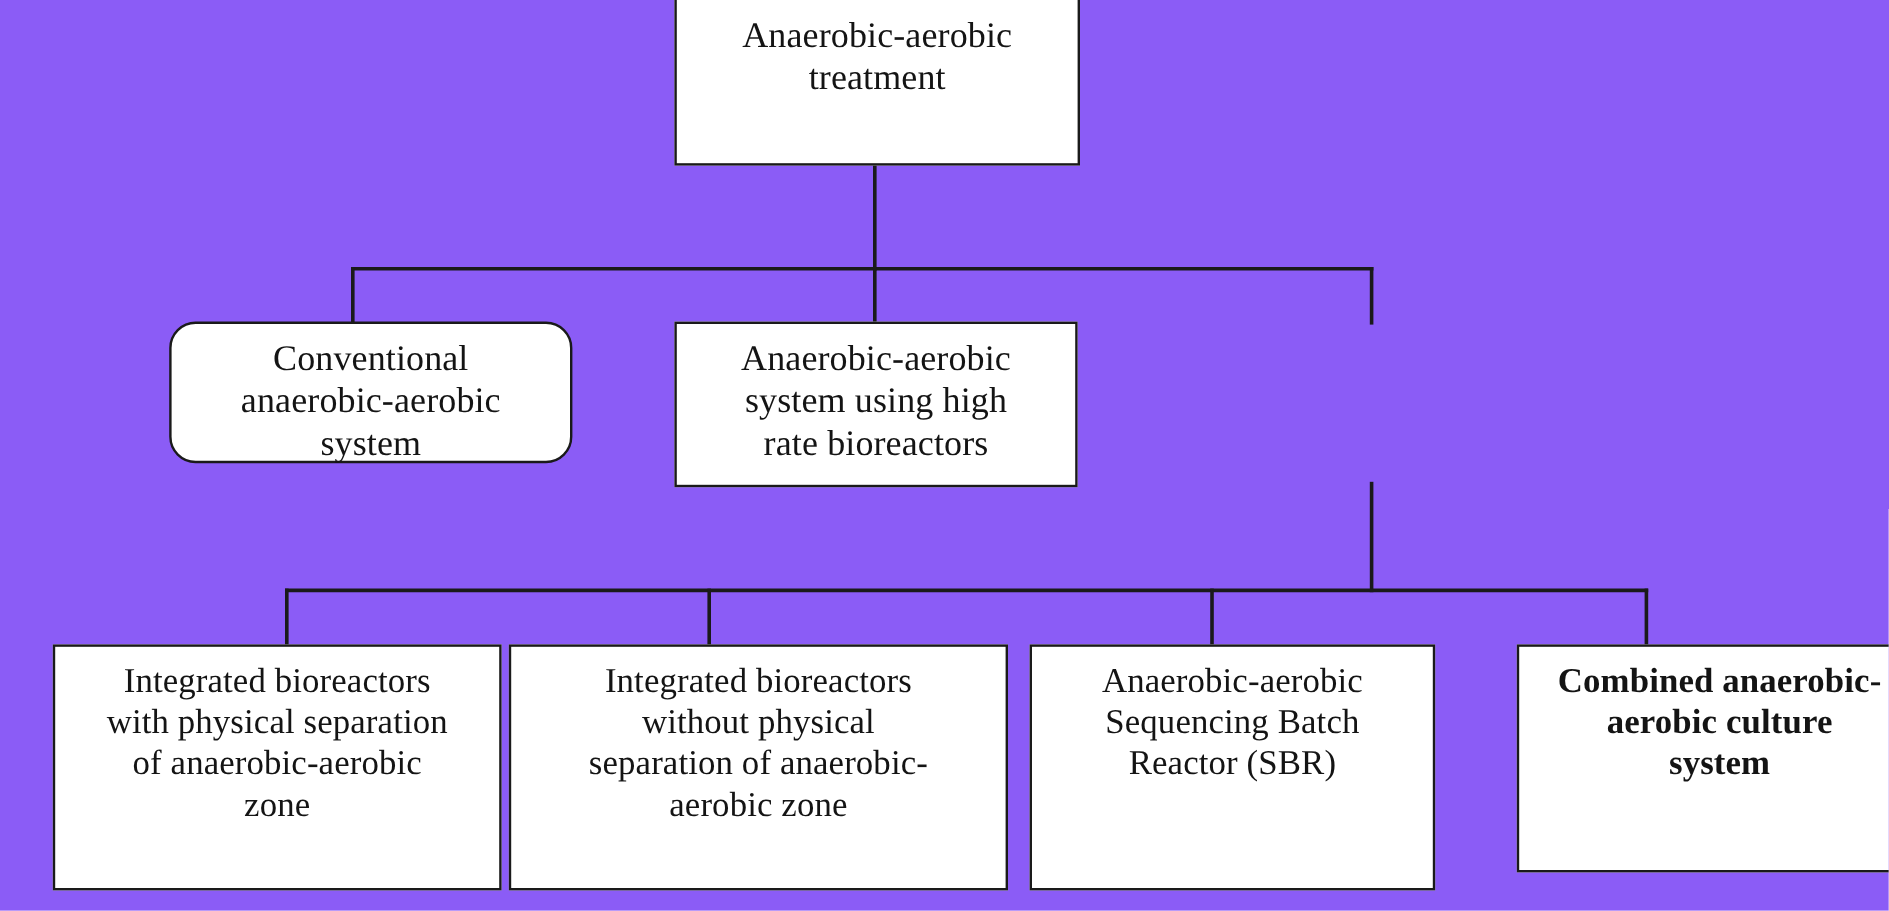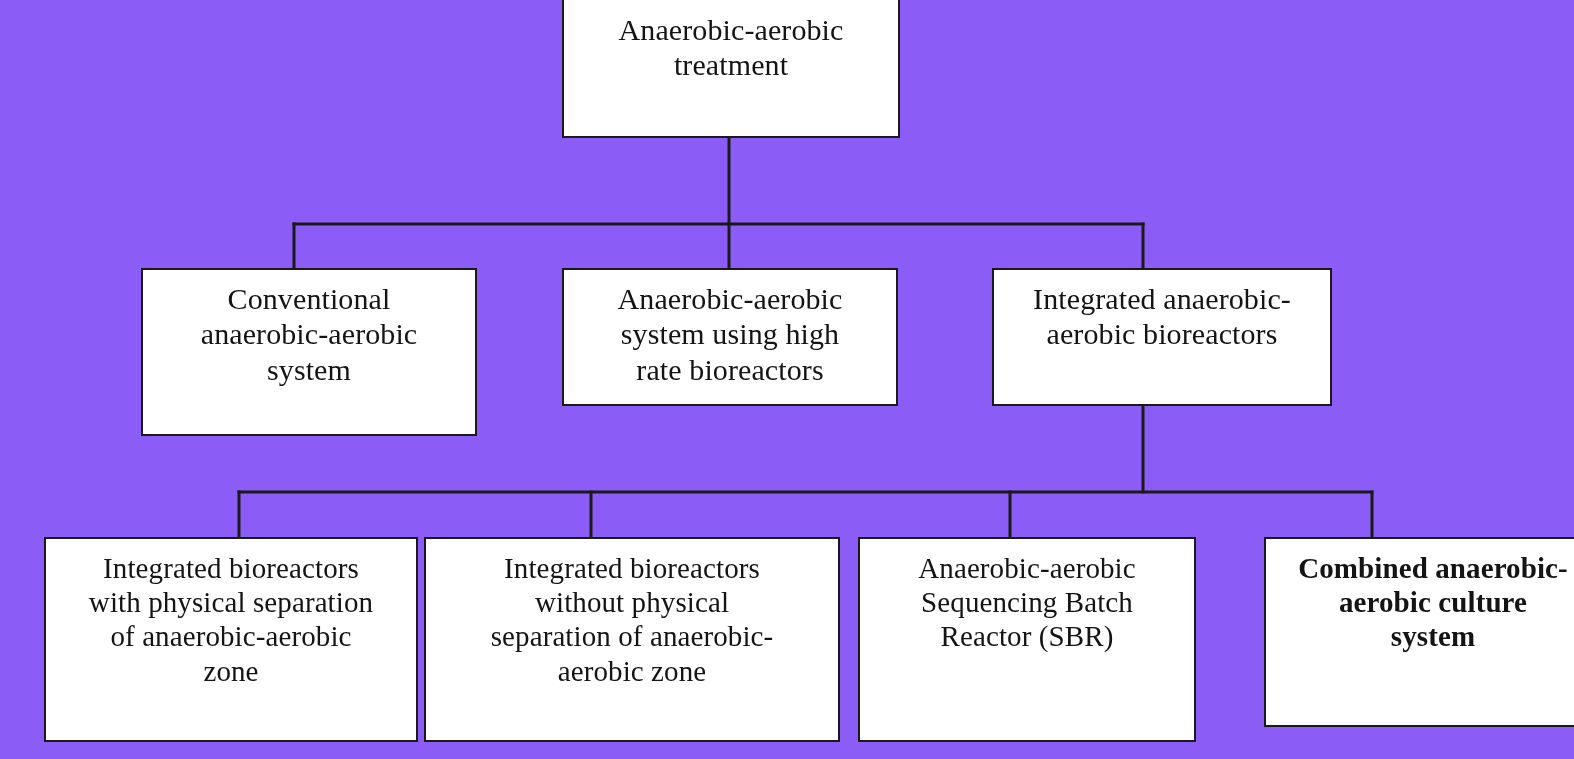--- a/index.html
+++ b/index.html
@@ -74,36 +74,32 @@
       <line x1="1010" y1="492" x2="1010" y2="538"></line>
       <line x1="1372" y1="492" x2="1372" y2="538"></line>
     </g>
   </svg>
 
   <div class="node lvl0" style="left:562px; top:-2px; width:338px; height:140px;">
     <span class="label">Anaerobic-aerobic
 treatment</span>
   </div>
 
-  <div class="node lvl1" style="left:141px; top:268px; width:336px; height:168px;">
+  <div class="node lvl1" style="left:141px; top:268px; width:336px; height:118px;border-radius:22px;">
     <span class="label">Conventional
 anaerobic-aerobic
 system</span>
   </div>
 
   <div class="node lvl1" style="left:562px; top:268px; width:336px; height:138px;">
     <span class="label">Anaerobic-aerobic
 system using high
 rate bioreactors</span>
   </div>
 
-  <div class="node lvl1" style="left:992px; top:268px; width:340px; height:138px;">
-    <span class="label">Integrated anaerobic-
-aerobic bioreactors</span>
-  </div>
 
   <div class="node lvl2" style="left:44px; top:537px; width:374px; height:205px;">
     <span class="label">Integrated bioreactors
 with physical separation
 of anaerobic-aerobic
 zone</span>
   </div>
 
   <div class="node lvl2" style="left:424px; top:537px; width:416px; height:205px;">
     <span class="label">Integrated bioreactors

